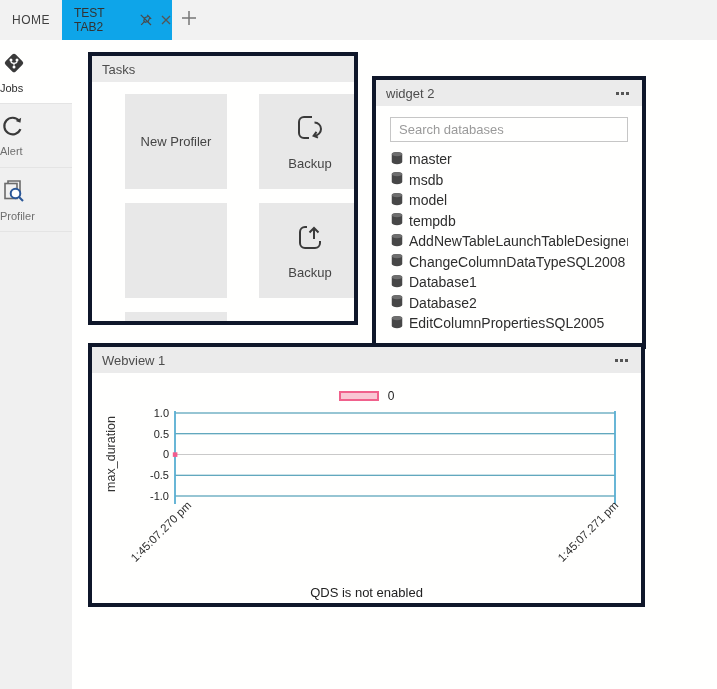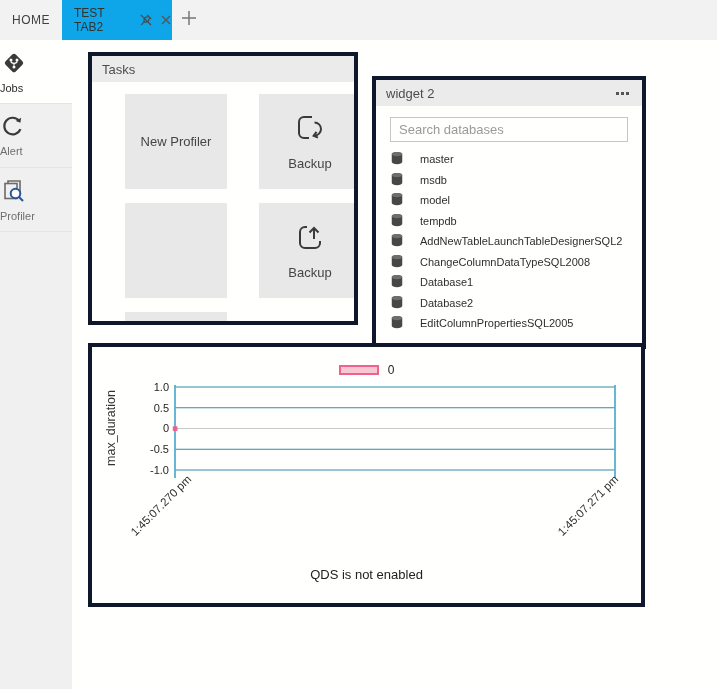--- a/index.html
+++ b/index.html
@@ -27,29 +27,29 @@
   
   .w-tasks { left:88px; top:52px; width:270px; height:273px; }
   .task-grid { width:336px; display:flex; flex-wrap:wrap; gap:14px; padding:12px 0 0 15px; }
   .task-btn { width:102px; height:95px; background:#e8e8e8; border:none; display:flex; flex-direction:column; align-items:center; justify-content:center; gap:7px; font-size:13px; color:#454545; font-family:inherit; cursor:pointer;margin-left:18px; }
   
   .w-db { left:372px; top:52px; width:274px; height:273px;margin-top:24px; }
   .w-db-body { padding:11px 14px 0 14px; }
   .search-input { width:100%; height:25px; border:1px solid #c6c6c6; background:#fffffe; font-size:13px; color:#333; padding:0 8px; outline:none; font-family:Liberation Sans, sans-serif; }
   .search-input::placeholder { color:#9a9a9a; }
   .db-list { list-style:none; margin-top:7px; }
-  .db-item { height:20.5px; display:flex; align-items:center; gap:16px; font-size:11px; color:#2e2e2e; white-space:nowrap; overflow:hidden; }
+  .db-item { height:20.5px; display:flex; align-items:center; gap:5px; font-size:14px; color:#2e2e2e; white-space:nowrap; overflow:hidden; }
   
   .w-web { left:88px; top:343px; width:557px; height:264px; }
   .web-body { position:relative; height:238px; }
   .legend-row { position:absolute; top:16px; left:0; width:100%; display:flex; align-items:center; justify-content:center; gap:9px; }
   .legend-swatch { width:40px; height:10px; background:#f9c7d4; border:2px solid #f0618c; }
   .legend-label { font-size:12px; color:#222; }
   .chart-svg { position:absolute; top:33px; left:0; }
-  .status-text { position:absolute; top:212px; left:0; width:100%; text-align:center; font-size:13px; color:#222;margin-top:8px; }
+  .status-text { position:absolute; top:212px; left:0; width:100%; text-align:center; font-size:13px; color:#222; }
   .tick { font-size:11px; fill:#1f1f1f; }
   .xlab { font-size:11.5px; fill:#2e2e2e; }
   .ylab { font-size:12.5px; fill:#333; }
 </style>
 </head>
 <body>
 
 <div class="tabbar">
   <div class="tab tab-home">
     <span>HOME</span>
@@ -224,20 +224,28 @@
               <path fill="#474747" d="M2 3.5C2 2.1 4.7 1 8 1s6 1.1 6 2.5v9c0 1.4-2.7 2.5-6 2.5s-6-1.1-6-2.5z"></path>
               <ellipse cx="8" cy="3.5" rx="6" ry="2.4" fill="#6e6e6e"></ellipse>
             </svg></span>
           <span>EditColumnPropertiesSQL2005</span>
         </li>
     </ul>
   </div>
 </div>
 
 <div class="widget w-web">
+  <div class="widget-header">
+    <span>Webview 1</span>
+    <span class="dots">
+        <i></i>
+        <i></i>
+        <i></i>
+      </span>
+  </div>
   <div class="web-body">
     <div class="legend-row">
       <span class="legend-swatch"></span>
       <span class="legend-label">0</span>
     </div>
     <svg class="chart-svg" width="555" height="172">
 
       <text class="ylab" text-anchor="middle" transform="translate(23,48) rotate(-90)">max_duration</text>
 
       <line x1="83" y1="7" x2="523" y2="7" stroke="#2e8ba8" stroke-width="1.2"></line>

